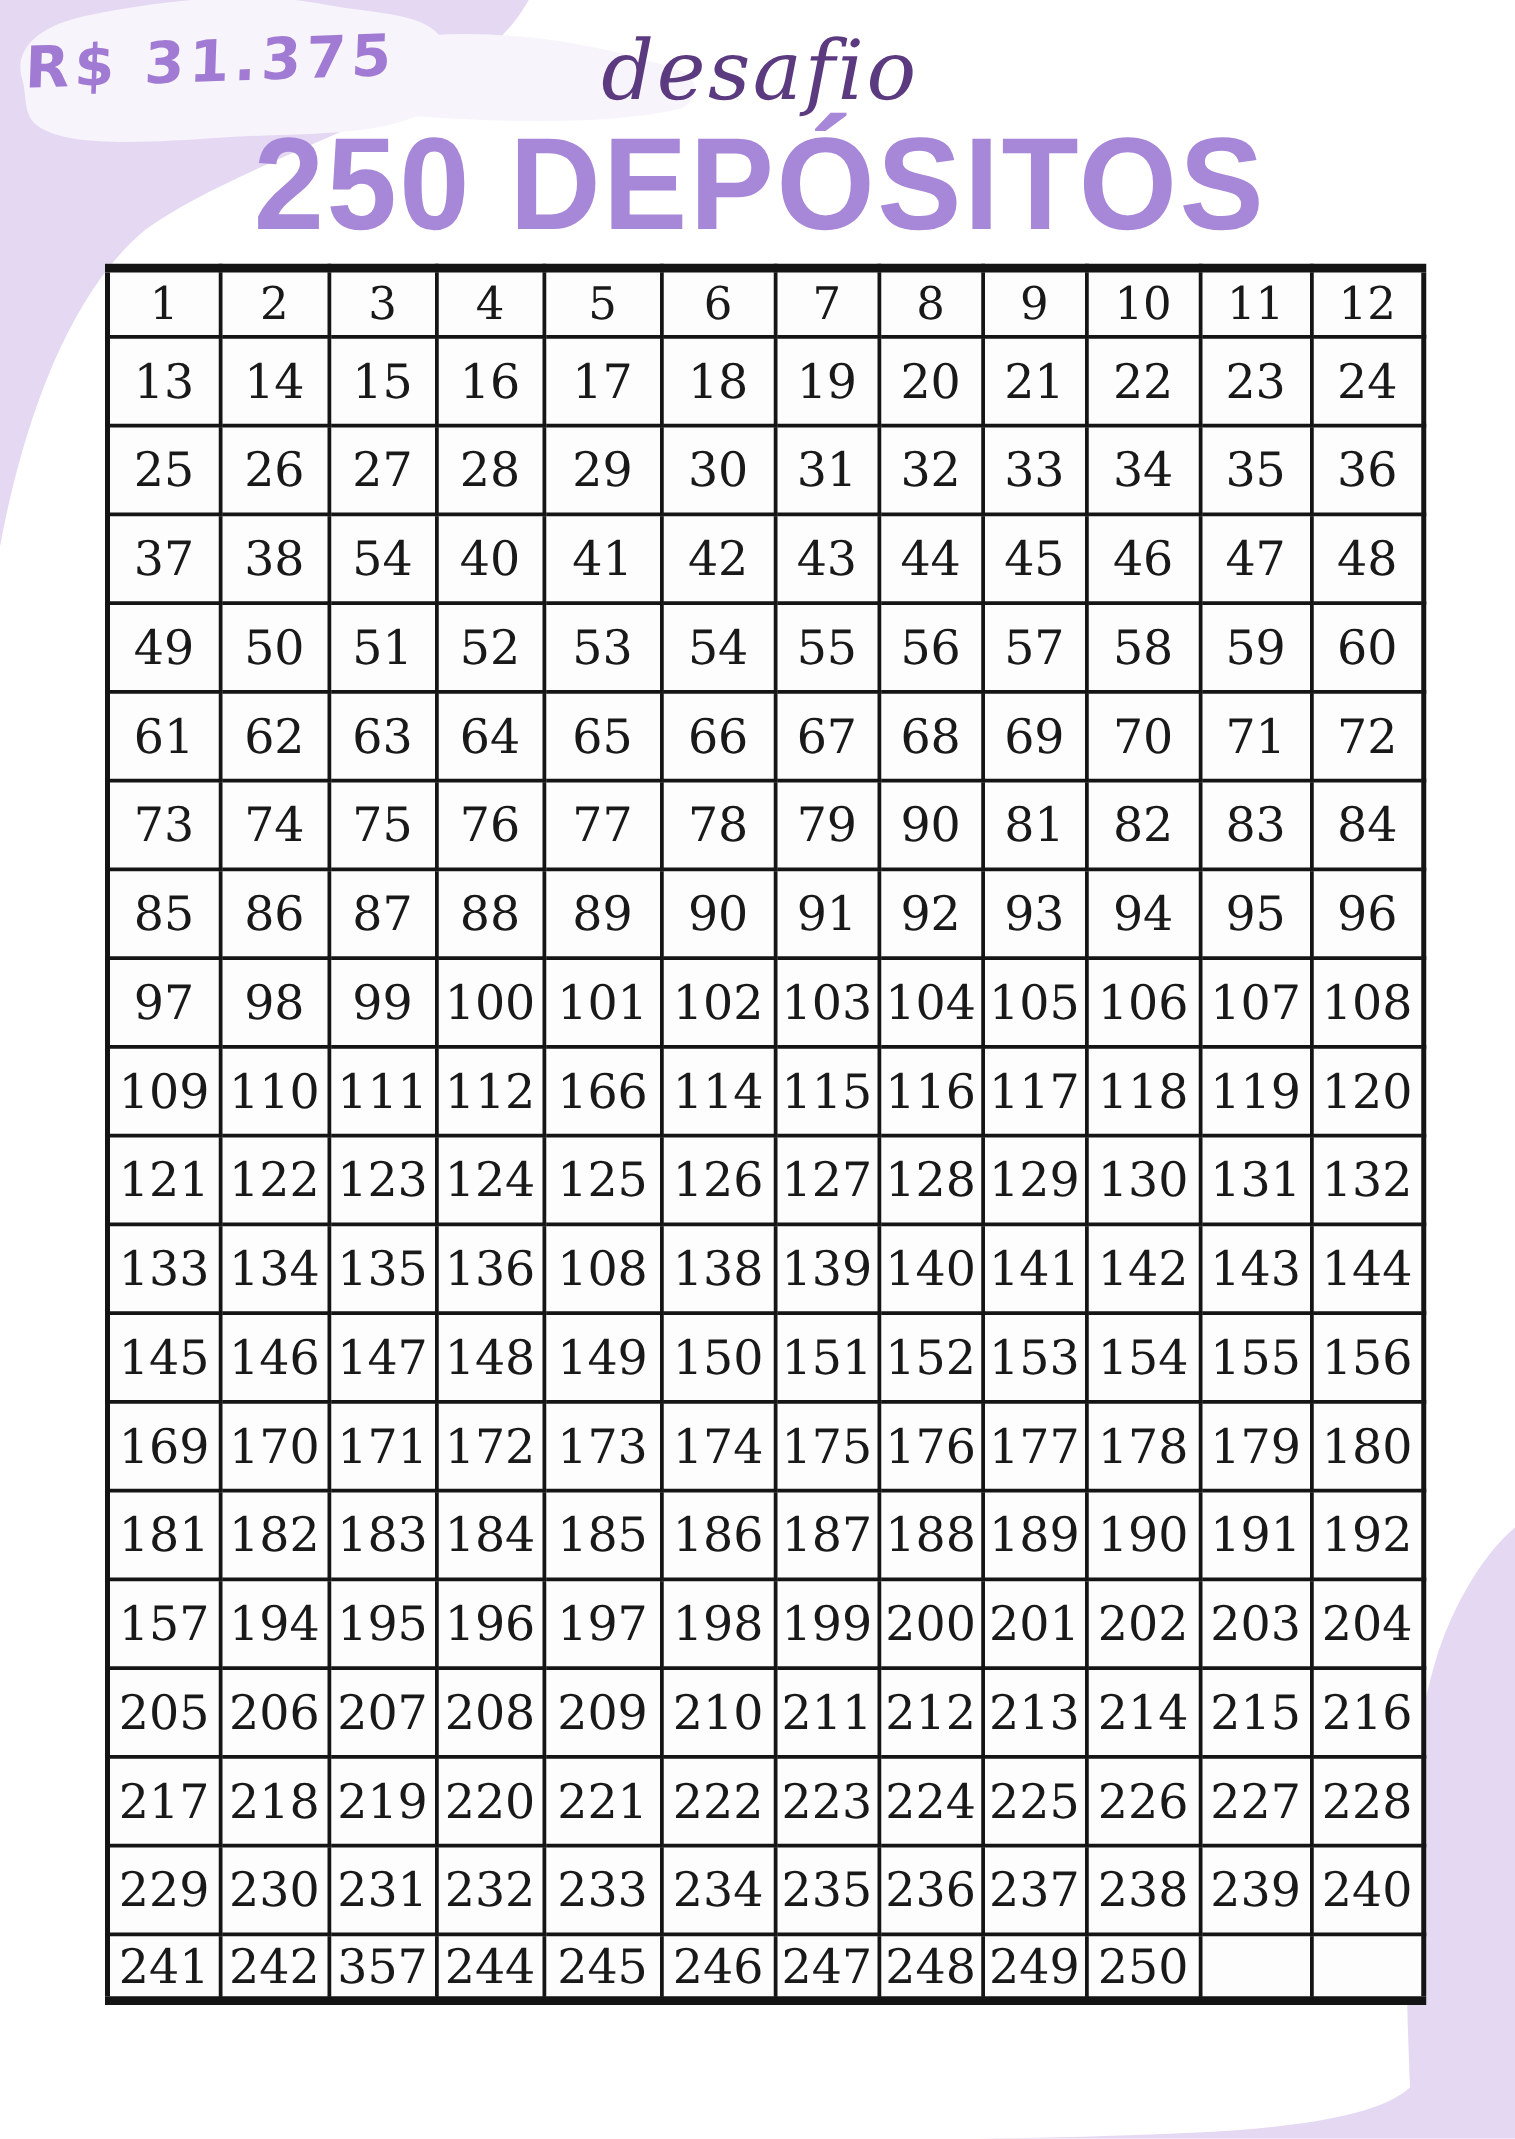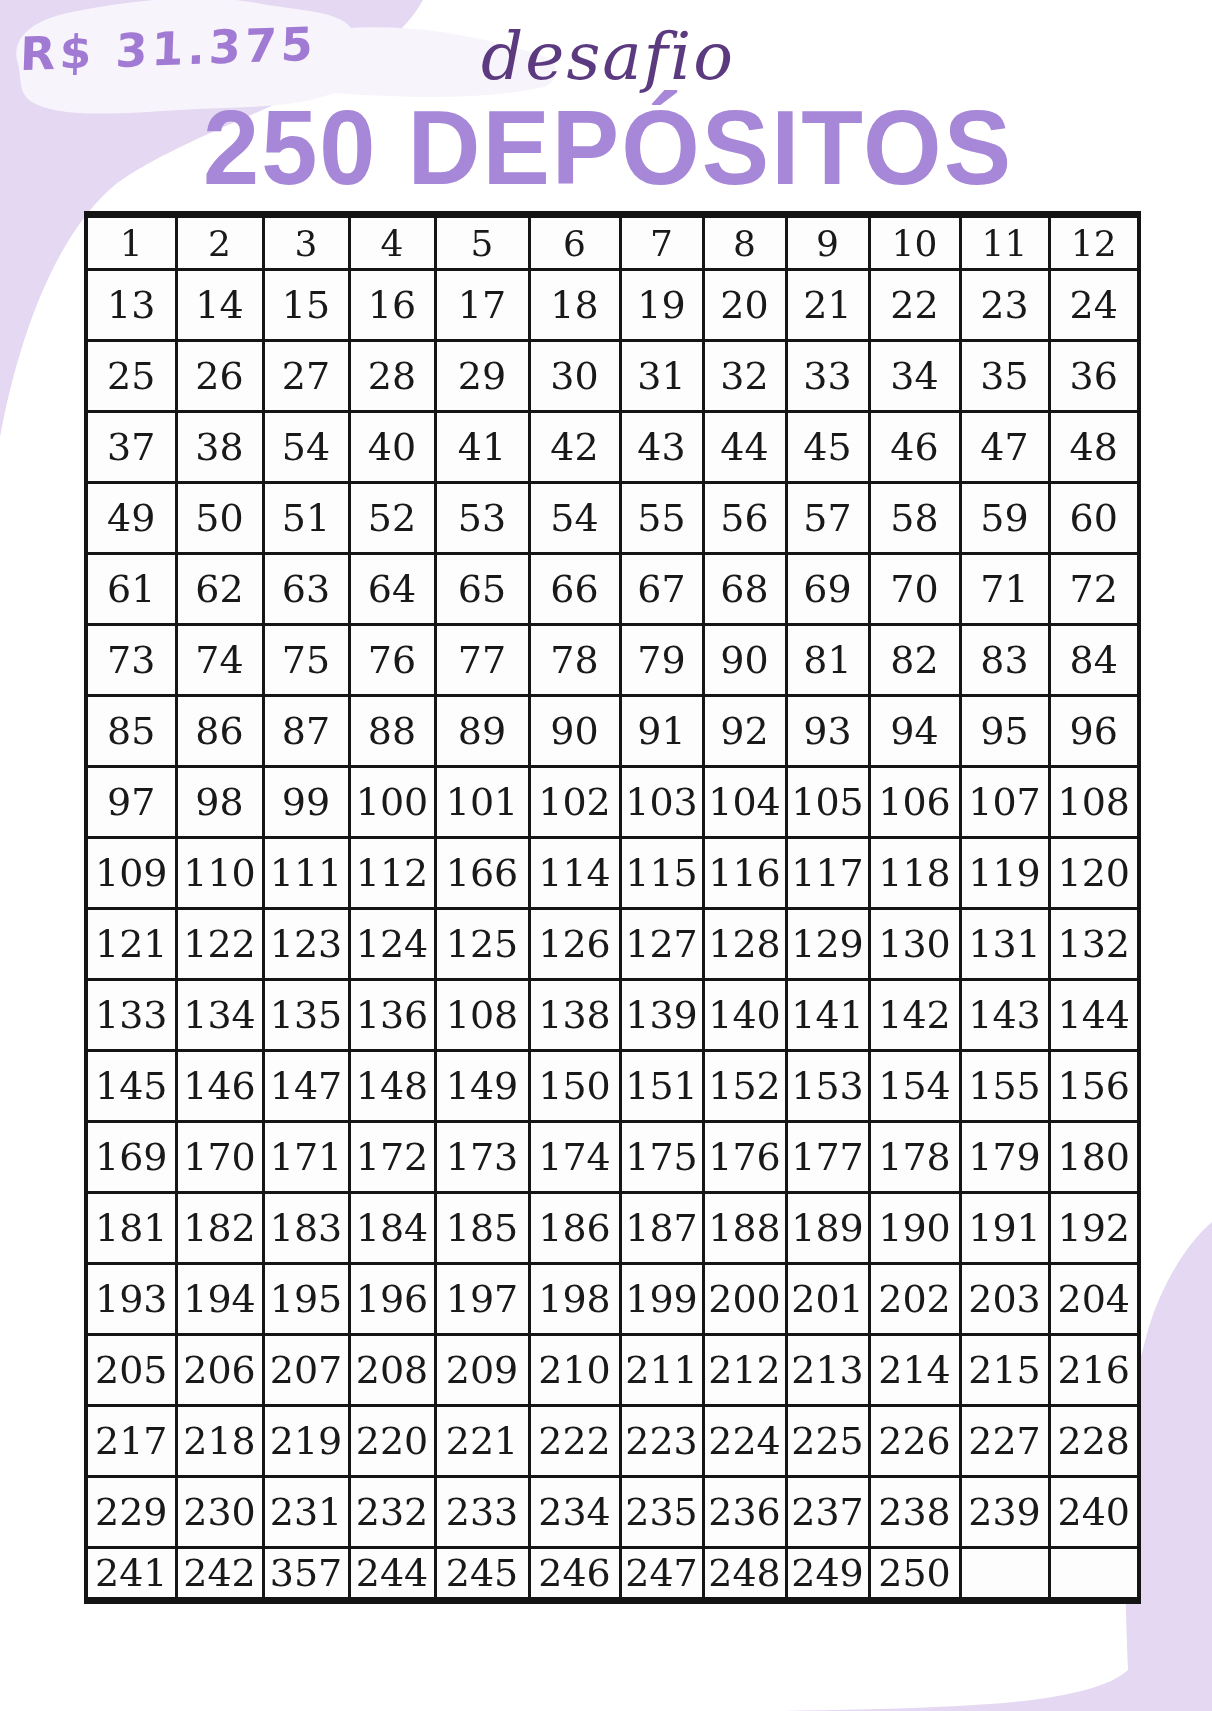--- a/index.html
+++ b/index.html
@@ -338,21 +338,21 @@
         <td>185</td>
         <td>186</td>
         <td>187</td>
         <td>188</td>
         <td>189</td>
         <td>190</td>
         <td>191</td>
         <td>192</td>
       </tr>
       <tr>
-        <td>193</td>
+        <td>157</td>
         <td>194</td>
         <td>195</td>
         <td>196</td>
         <td>197</td>
         <td>198</td>
         <td>199</td>
         <td>200</td>
         <td>201</td>
         <td>202</td>
         <td>203</td>

